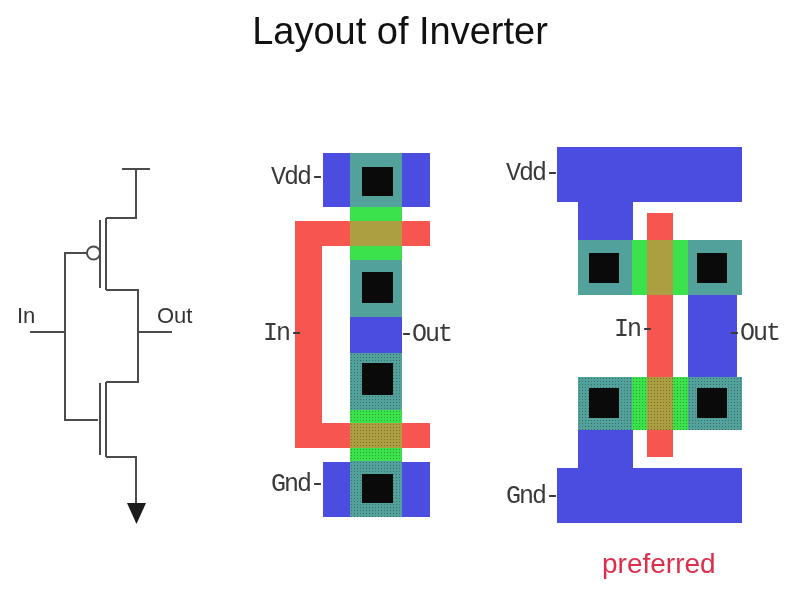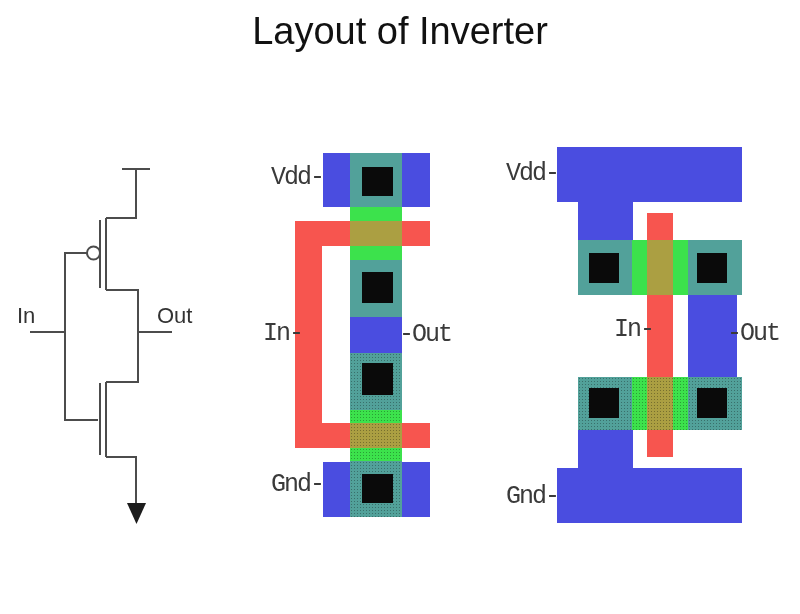--- a/index.html
+++ b/index.html
@@ -117,13 +117,14 @@
   <i class="r c-black" style="left:99px;top:123px;width:30px;height:30px"></i>
   <i class="r c-black" style="left:207px;top:123px;width:30px;height:30px"></i>
   <i class="r c-black" style="left:99px;top:258px;width:30px;height:30px"></i>
   <i class="r c-black" style="left:207px;top:258px;width:30px;height:30px"></i>
 
   <span class="lbl" style="left:16px;top:32px">Vdd-</span>
   <span class="lbl" style="left:124px;top:188px">In-</span>
   <span class="lbl" style="left:237px;top:192px">-Out</span>
   <span class="lbl" style="left:16px;top:355px">Gnd-</span>
 
+  <span class="preferred" style="left:112px;top:418px">preferred</span>
 </div>
 
 </body></html>

